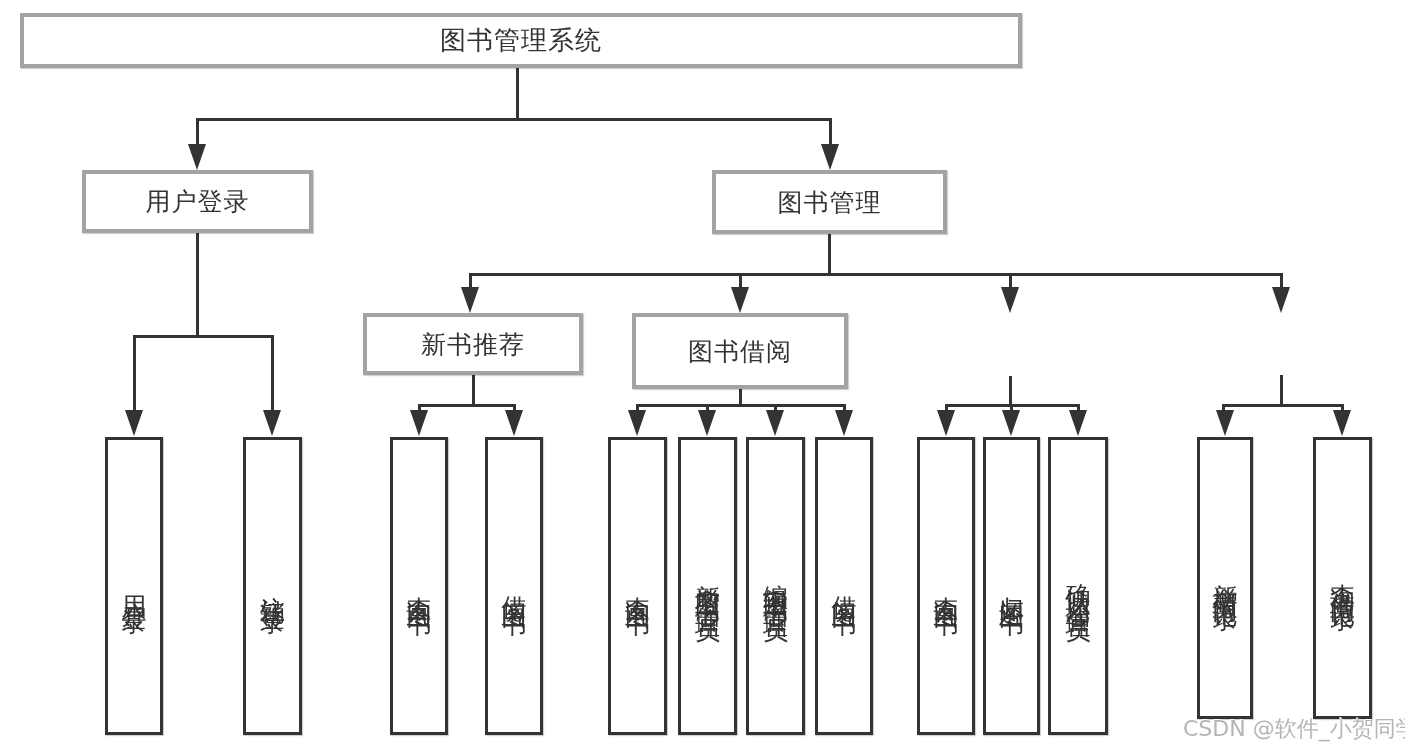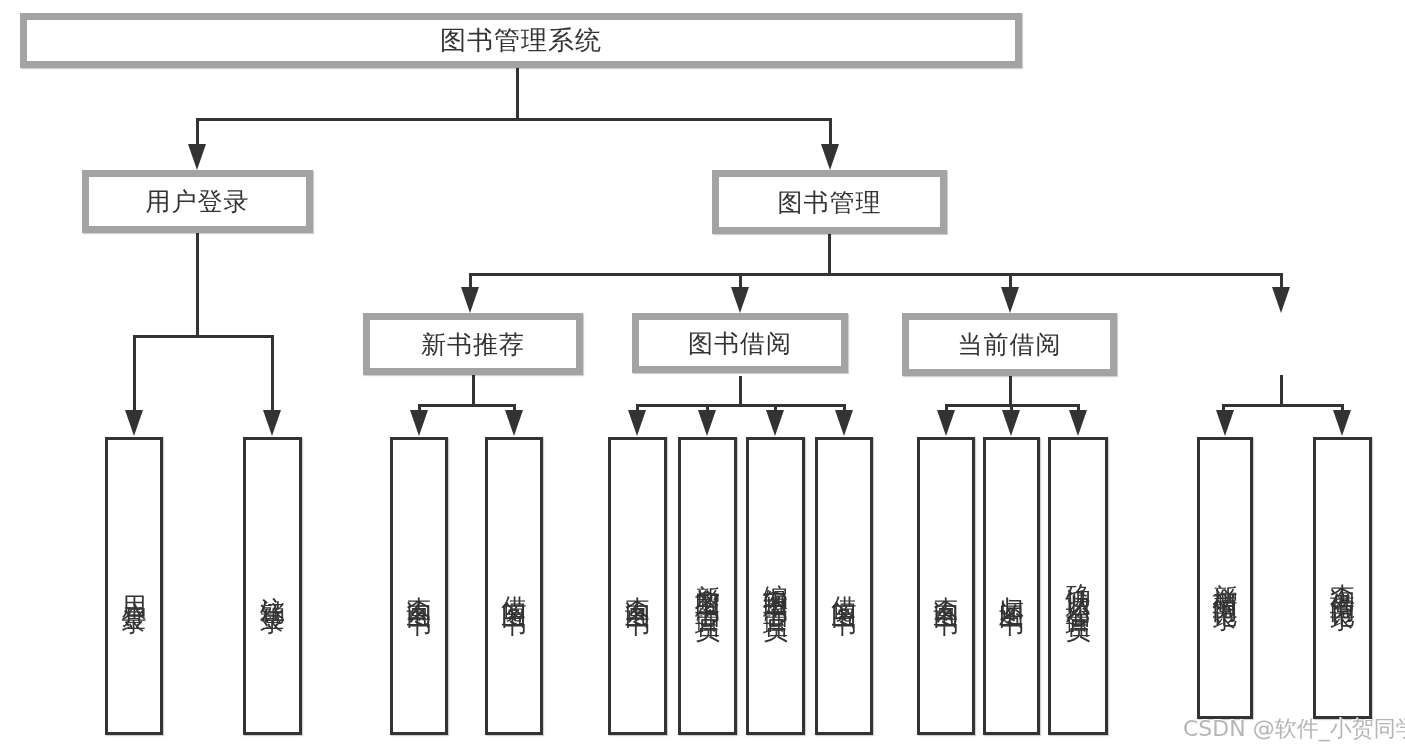--- a/index.html
+++ b/index.html
@@ -7,21 +7,21 @@
     position:relative;
     width:1405px;height:747px;
     background:#ffffff;
     font-family:"DejaVu Sans","Liberation Sans",sans-serif;
     color:#333333;
     overflow:hidden;
   }
   .hbox{
     position:absolute;
     box-sizing:border-box;
-    border:7px solid #a3a3a3;
+    border:4px solid #a3a3a3;
     background:#ffffff;
     display:flex;align-items:center;justify-content:center;
     box-shadow:1px 1px 1px rgba(0,0,0,0.18);
     font-size:25px;
     letter-spacing:1px;
     white-space:nowrap;
   }
   .vbox{
     position:absolute;
     box-sizing:border-box;
@@ -127,25 +127,22 @@
   <div class="hbox" style="left:82px;top:170px;width:231px;height:63px;">
     <span>用户登录</span>
   </div>
   <div class="hbox" style="left:363px;top:313px;width:220px;height:62px;">
     <span>新书推荐</span>
   </div>
 
   <div class="hbox" style="left:712px;top:170px;width:235px;height:64px;">
     <span>图书管理</span>
   </div>
-  <div class="hbox" style="left:632px;top:313px;width:216px;height:60px;">
+  <div class="hbox" style="left:632px;top:313px;width:216px;height:76px;">
     <span>图书借阅</span>
-  </div>
-  <div class="hbox" style="left:902px;top:313px;width:215px;height:63px;">
-    <span>当前借阅</span>
   </div>
 
   <div class="vbox" style="left:105px;top:437px;width:58px;height:298px;">
     <span class="vtext">用户登录</span>
   </div>
   <div class="vbox" style="left:243px;top:437px;width:59px;height:298px;">
     <span class="vtext">注销登录</span>
   </div>
 
   <div class="vbox" style="left:390px;top:437px;width:58px;height:298px;">

